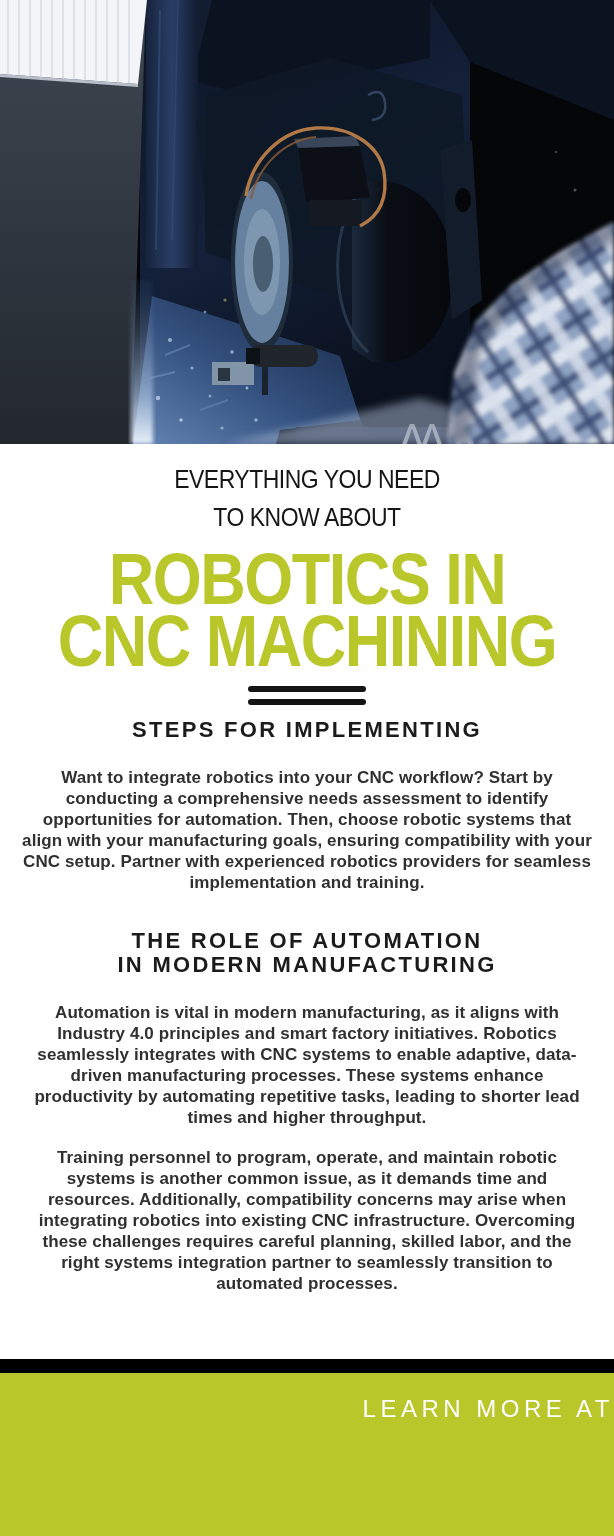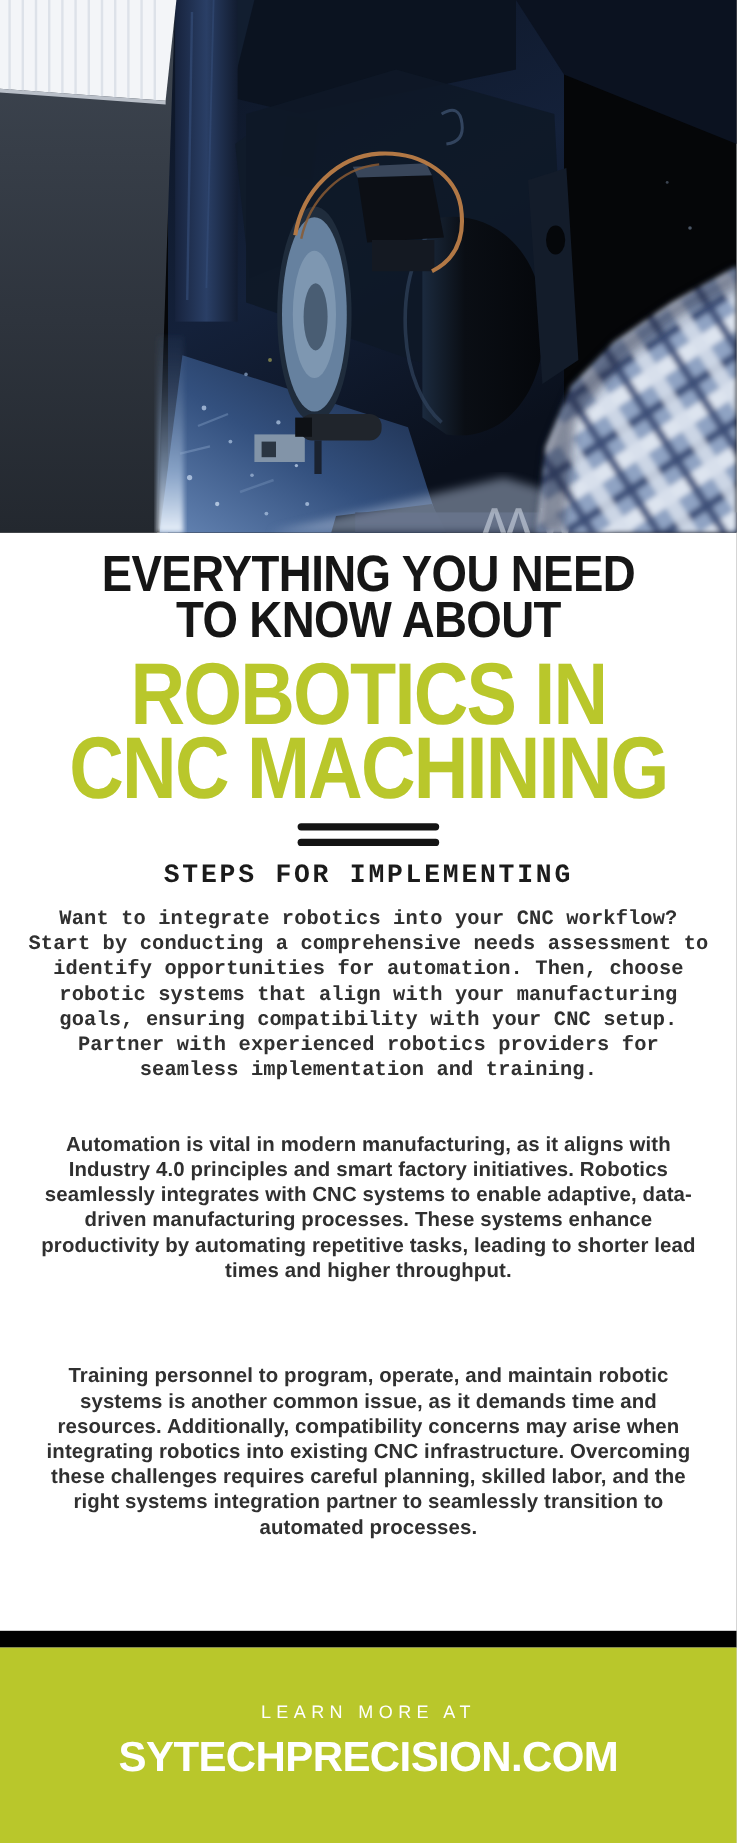--- a/index.html
+++ b/index.html
@@ -10,58 +10,58 @@
     font-family:"Liberation Sans", sans-serif;
   }
   
   .hero { position:absolute; top:0; left:0; width:614px; height:444px; }
   .hero svg { display:block; }
 
   
   .kicker {
     position:absolute; top:458px; left:0; width:614px;
     text-align:center; color:#161616;
-    font-weight:700; font-size:38px; line-height:38px; letter-spacing:-0.5px;
+    font-weight:400; font-size:23px; line-height:38px; letter-spacing:-0.5px;
   }
   .kicker .line { transform:scaleY(1.12); transform-origin:50% 0; }
   .main-title {
     position:absolute; top:543px; left:0; width:614px;
     text-align:center; color:var(--green);
     font-weight:800; font-size:63px; line-height:62px; letter-spacing:-1.5px;
   }
   .main-title .line { transform:scaleY(1.16); transform-origin:50% 0; }
 
   
   .divider { position:absolute; top:686px; left:0; width:614px;
     display:flex; flex-direction:column; align-items:center; gap:7px; }
   .divider .bar { width:118px; height:6px; border-radius:3px; background:#141414; }
 
   
   .section { position:absolute; left:0; width:614px; text-align:center; }
-  .section-1 { top:718px;font-family:Liberation Mono, monospace; }
+  .section-1 { top:718px; }
   .section-2 { top:929px; }
   .section-3 { top:1122px; }
   .section h2 {
     font-size:22px; line-height:24px; font-weight:800;
     letter-spacing:2.3px; color:#1b1b1b;
   }
   .section p {
-    margin:14px auto 0; width:572px;
+    margin:25px auto 0; width:572px;
     font-size:17px; line-height:21px; font-weight:600;
     letter-spacing:0.1px; color:#303030;
   }
 
   
   .bottom-bar { position:absolute; top:1359px; left:0; width:614px; height:14px; background:#000000; }
   .footer {
     position:absolute; top:1373px; left:0; width:614px; height:163px;
     background:var(--green); text-align:center; color:#ffffff;
   }
   .footer .learn {
-    padding-top:46px; font-size:15px; font-weight:400; letter-spacing:4.5px;
+    padding-top:22px; font-size:24px; font-weight:400; letter-spacing:4.5px;text-align:right;
   }
   .footer .site {
     margin-top:9px; font-size:35px; font-weight:800; letter-spacing:-0.5px;
   }
   :root { --green:#b9c72b; }
 </style>
 </head>
 <body>
 
 <div class="canvas">
@@ -232,28 +232,31 @@
   </div>
 
   <div class="section section-1">
     <h2>
       <div>STEPS FOR IMPLEMENTING</div>
     </h2>
     <p>Want to integrate robotics into your CNC workflow? Start by conducting a comprehensive needs assessment to identify opportunities for automation. Then, choose robotic systems that align with your manufacturing goals, ensuring compatibility with your CNC setup. Partner with experienced robotics providers for seamless implementation and training.</p>
   </div>
 
   <div class="section section-2">
+    <h2>
+      <div>THE ROLE OF AUTOMATION</div>
+      <div>IN MODERN MANUFACTURING</div>
+    </h2>
     <p>Automation is vital in modern manufacturing, as it aligns with Industry 4.0 principles and smart factory initiatives. Robotics seamlessly integrates with CNC systems to enable adaptive, data-driven manufacturing processes. These systems enhance productivity by automating repetitive tasks, leading to shorter lead times and higher throughput.</p>
   </div>
 
   <div class="section section-3">
     <h2>
     </h2>
     <p>Training personnel to program, operate, and maintain robotic systems is another common issue, as it demands time and resources. Additionally, compatibility concerns may arise when integrating robotics into existing CNC infrastructure. Overcoming these challenges requires careful planning, skilled labor, and the right systems integration partner to seamlessly transition to automated processes.</p>
   </div>
 
   <div class="bottom-bar"></div>
   <div class="footer">
     <div class="learn">LEARN MORE AT</div>
-    <div class="site">SYTECHPRECISION.COM</div>
   </div>
 
 </div>
 
 </body></html>

